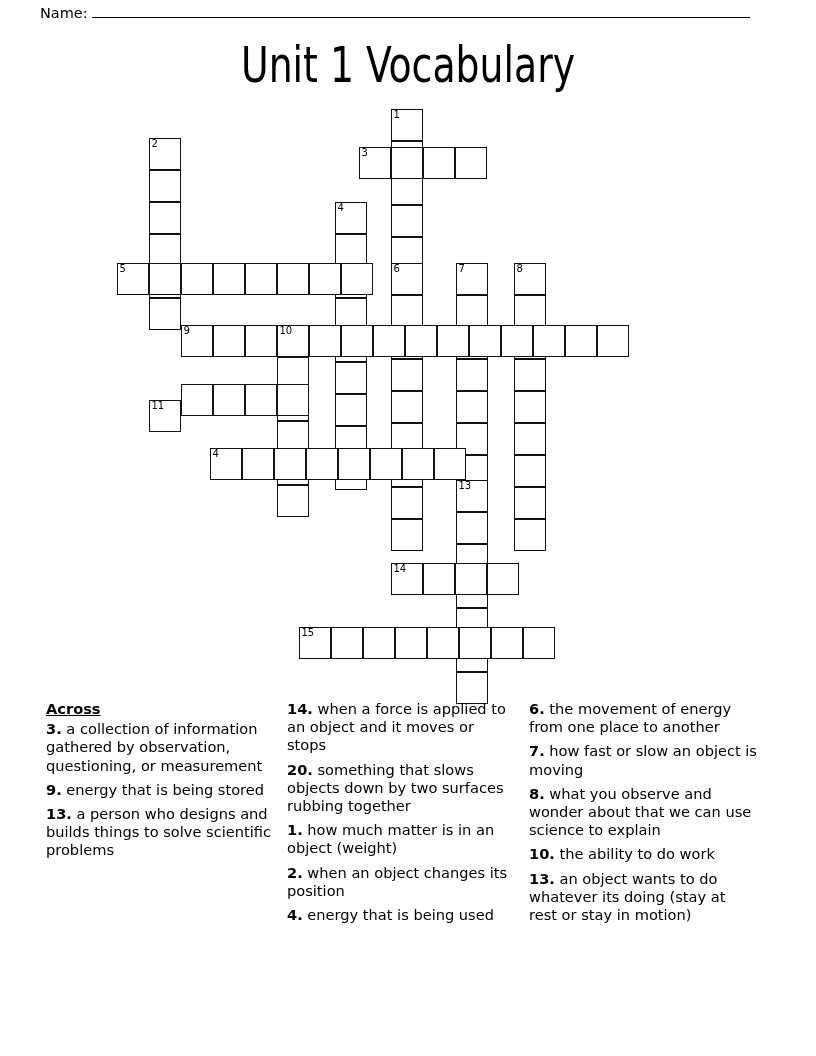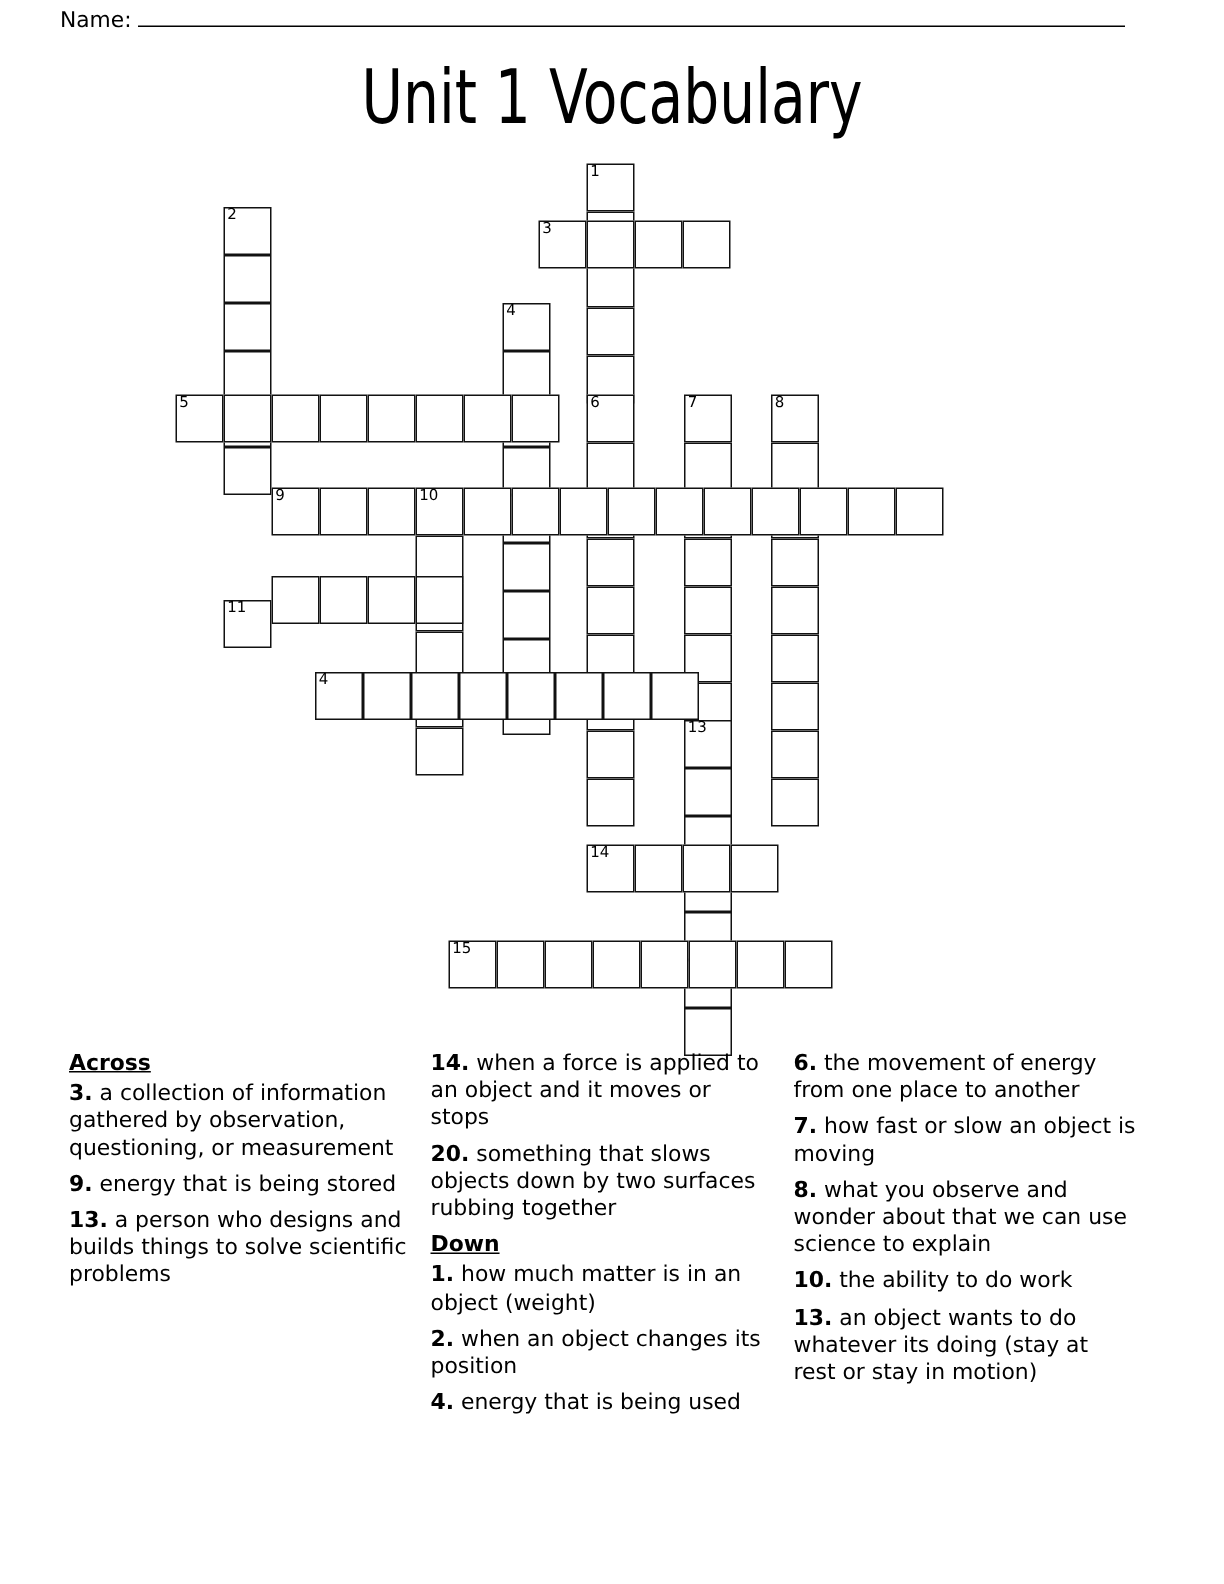--- a/index.html
+++ b/index.html
@@ -246,21 +246,20 @@
 <div id="clues">
   <div class="clue-col">
       <div class="clue-head">Across</div>
       <p class="clue"><b>3.</b> a collection of information gathered by observation, questioning, or measurement</p>
       <p class="clue"><b>9.</b> energy that is being stored</p>
       <p class="clue"><b>13.</b> a person who designs and builds things to solve scientific problems</p>
     </div>
   <div class="clue-col">
       <p class="clue"><b>14.</b> when a force is applied to an object and it moves or stops</p>
       <p class="clue"><b>20.</b> something that slows objects down by two surfaces rubbing together</p>
-      <div class="clue-head">Down</div>
       <p class="clue"><b>1.</b> how much matter is in an object (weight)</p>
       <p class="clue"><b>2.</b> when an object changes its position</p>
       <p class="clue"><b>4.</b> energy that is being used</p>
     </div>
   <div class="clue-col">
       <p class="clue"><b>6.</b> the movement of energy from one place to another</p>
       <p class="clue"><b>7.</b> how fast or slow an object is moving</p>
       <p class="clue"><b>8.</b> what you observe and wonder about that we can use science to explain</p>
       <p class="clue"><b>10.</b> the ability to do work</p>
       <p class="clue"><b>13.</b> an object wants to do whatever its doing (stay at rest or stay in motion)</p>

